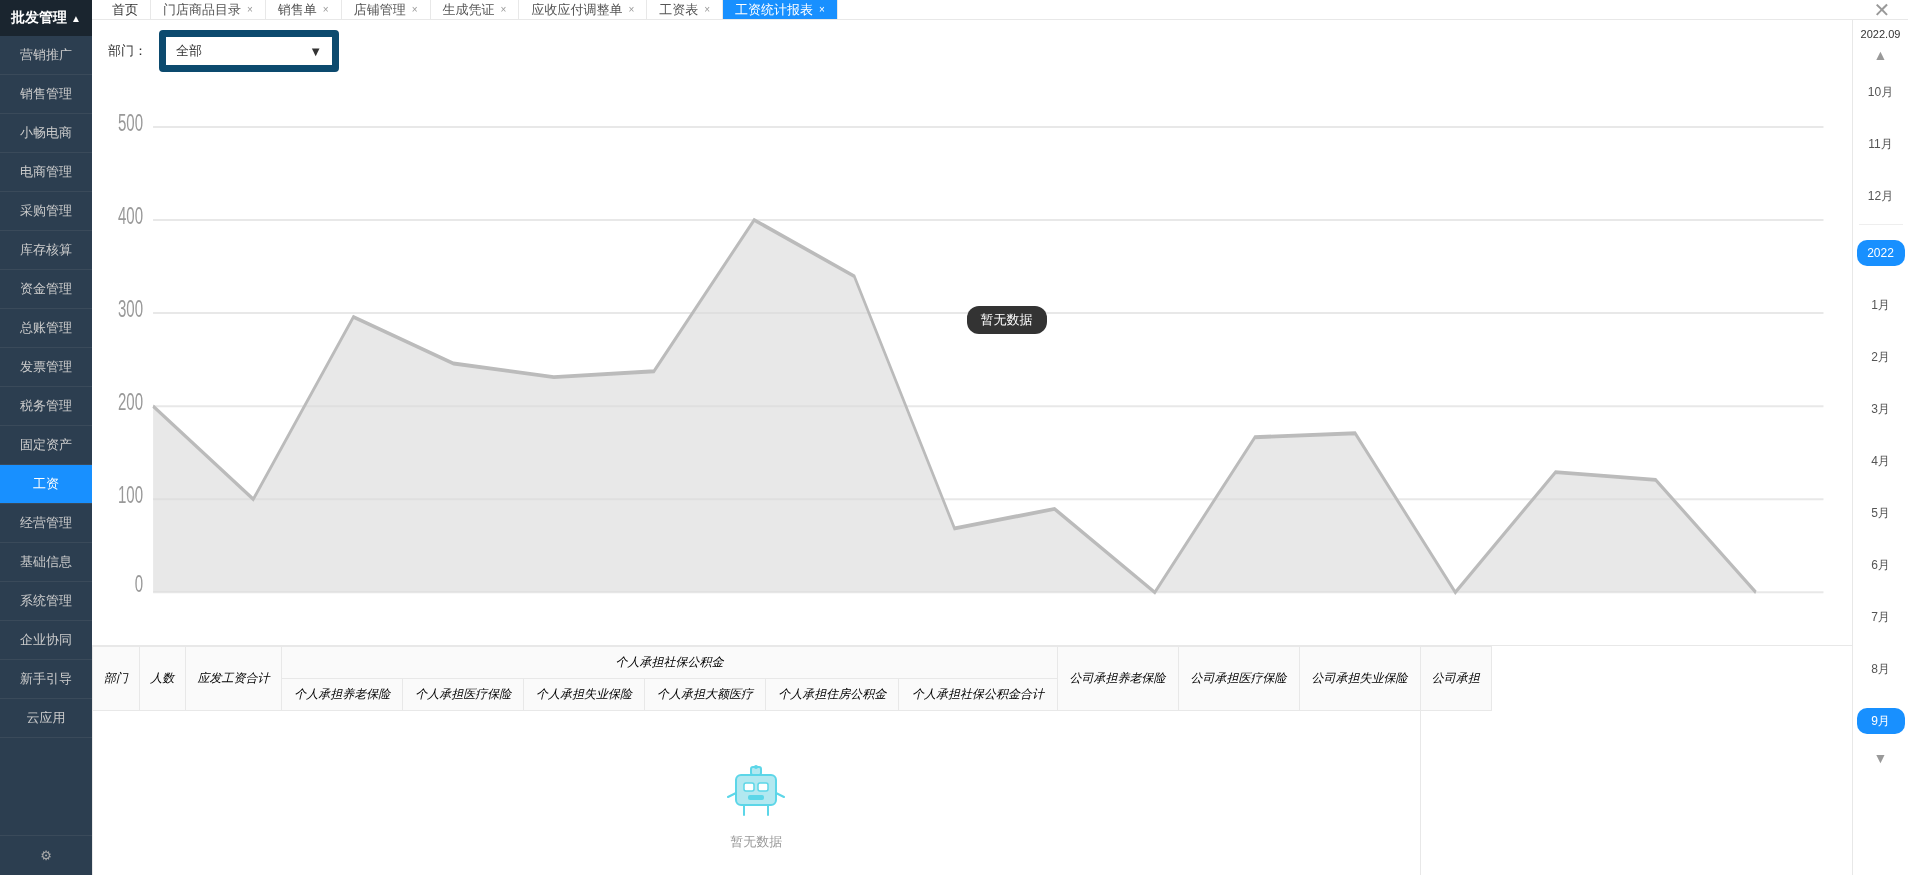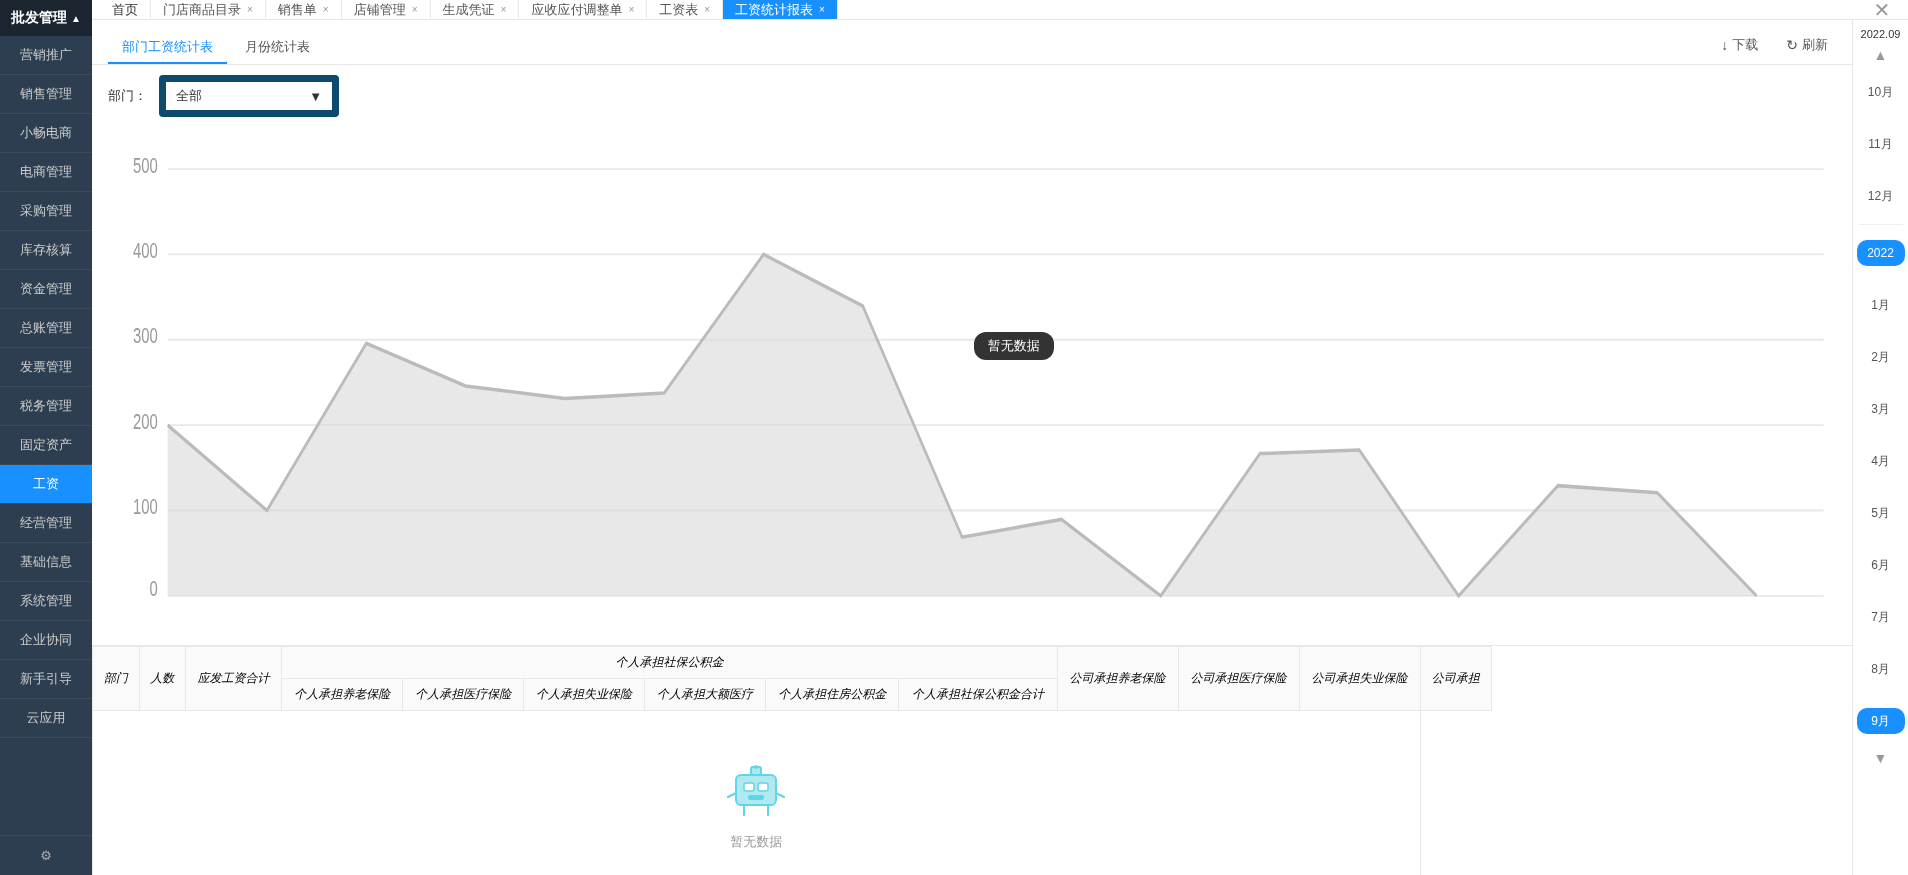--- a/index.html
+++ b/index.html
@@ -402,51 +402,32 @@
       <div class="tabs-right-btn">
         <span>✕</span>
       </div>
     </div>
   </div>
 
   <div class="content">
 
     <div class="main-panel">
 
-      <div class="sub-tabs">
-        <div class="sub-tab active">
-          <span>部门工资统计表</span>
-        </div>
-        <div class="sub-tab">
-          <span>月份统计表</span>
-        </div>
-
-        <div style="margin-left:auto; display:flex; align-items:center; gap:12px; padding-bottom:6px;">
-          <div class="toolbar-btn">
-            <span style="font-size:14px">↓</span>
-            <span>下载</span>
-          </div>
-          <div class="toolbar-btn">
-            <span style="font-size:14px">↻</span>
-            <span>刷新</span>
-          </div>
-        </div>
-      </div>
 
       <div class="toolbar">
         <div class="toolbar-left">
           <span class="toolbar-label">部门：</span>
           <div class="dept-select">
             <span>全部</span>
             <span>▼</span>
           </div>
         </div>
       </div>
 
-      <div class="chart-area" style="height:280px; flex-shrink:0;margin-left:15px;">
+      <div class="chart-area" style="height:280px; flex-shrink:0;">
         <div class="chart-container">
           <svg class="chart-svg" viewBox="0 0 1380 280" preserveAspectRatio="none">
 
             <text x="28" y="20" font-size="12" fill="#999" text-anchor="end">500</text>
             <text x="28" y="68" font-size="12" fill="#999" text-anchor="end">400</text>
             <text x="28" y="116" font-size="12" fill="#999" text-anchor="end">300</text>
             <text x="28" y="164" font-size="12" fill="#999" text-anchor="end">200</text>
             <text x="28" y="212" font-size="12" fill="#999" text-anchor="end">100</text>
             <text x="28" y="258" font-size="12" fill="#999" text-anchor="end">0</text>
 

